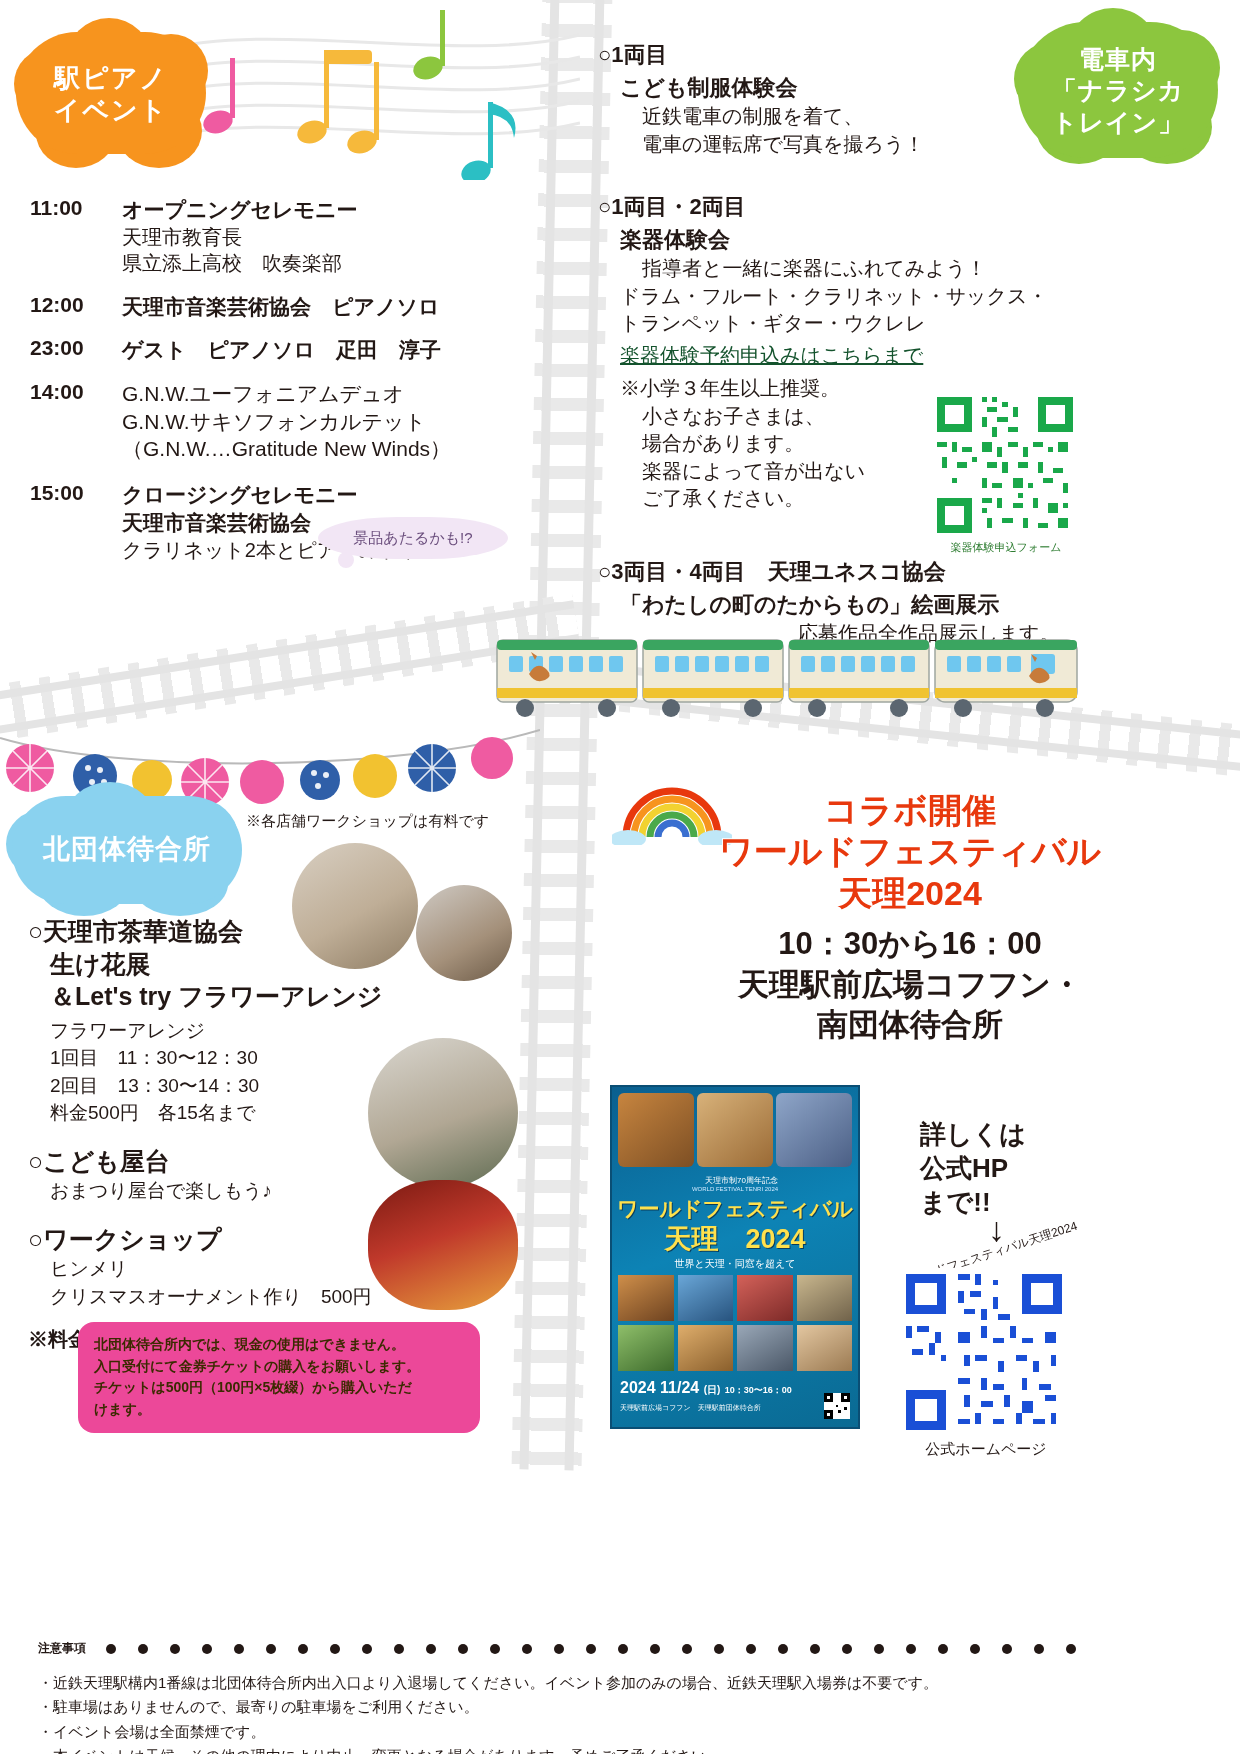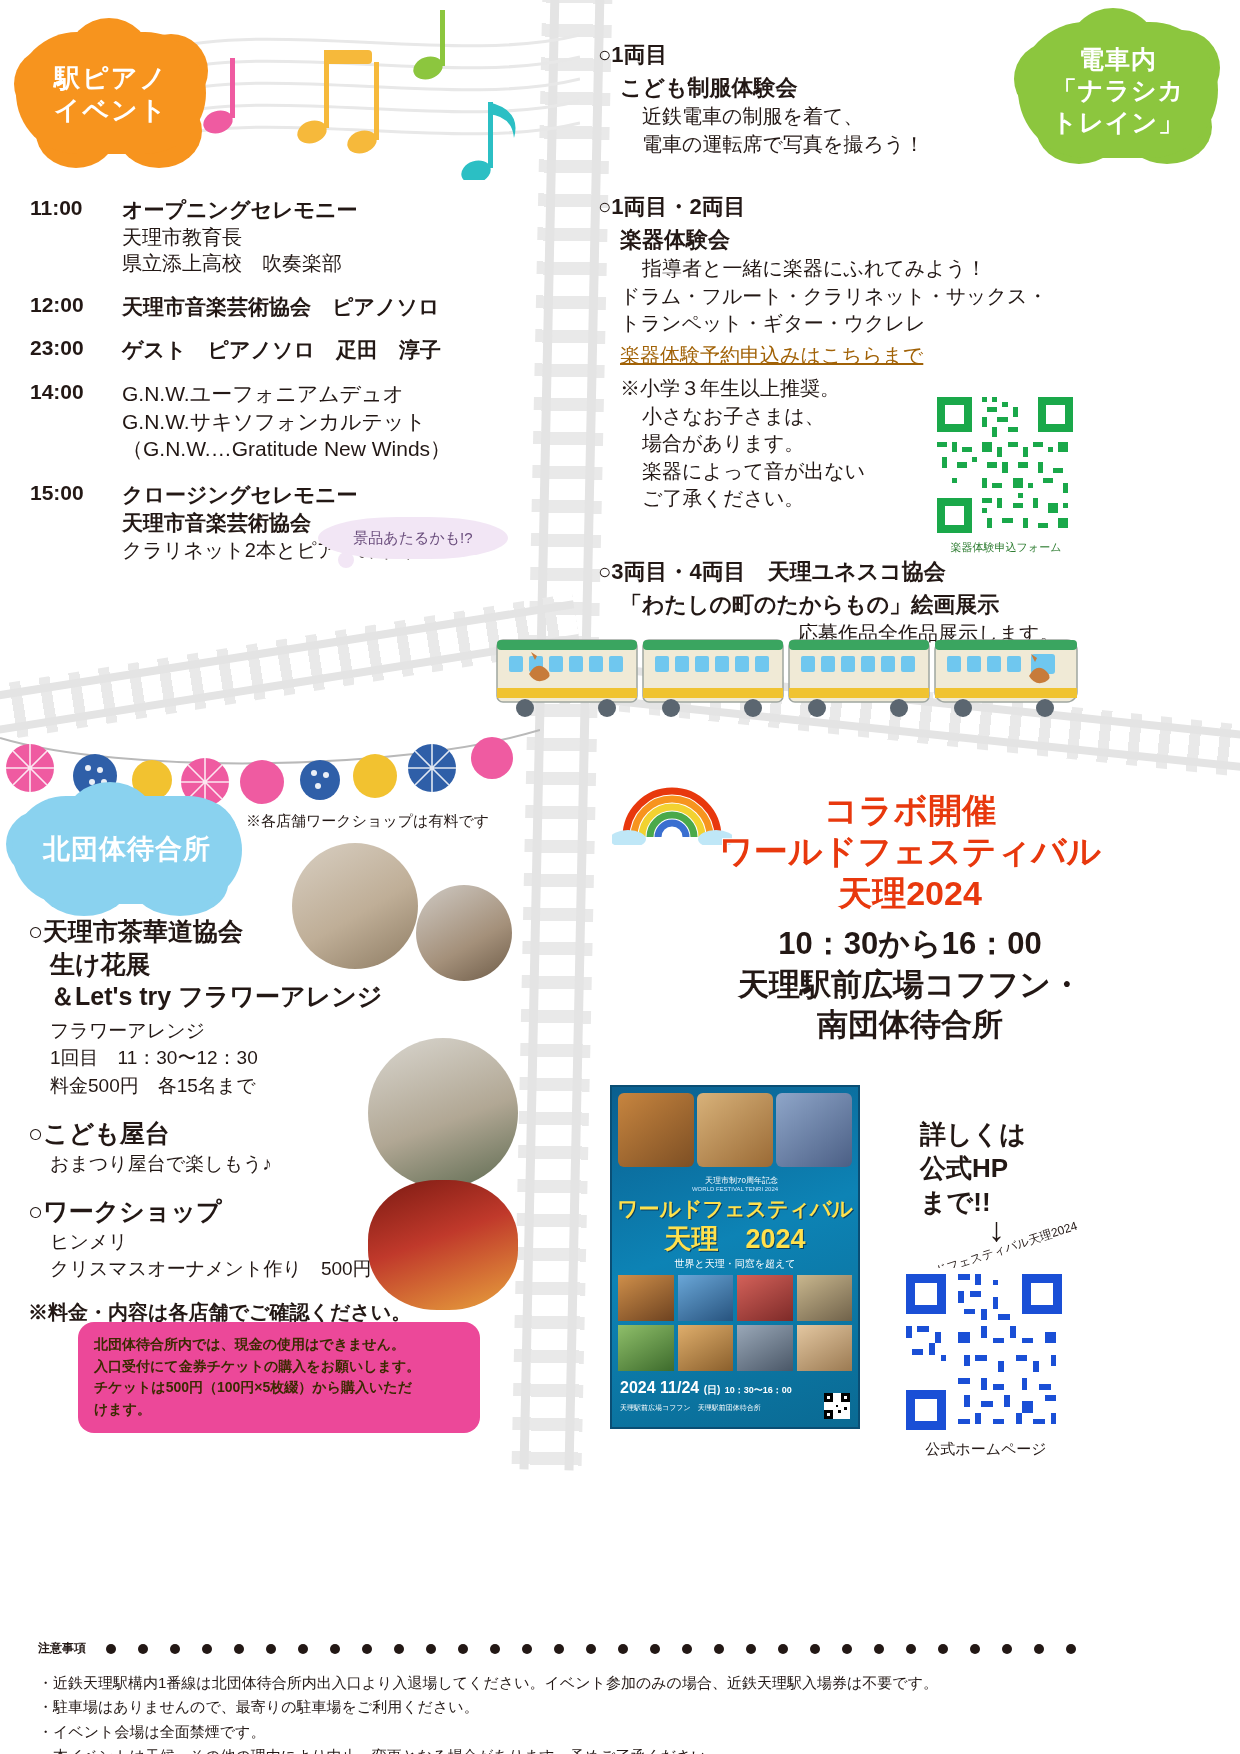--- a/index.html
+++ b/index.html
@@ -84,21 +84,21 @@
   }
   .quiz-bubble:after{content:"";position:absolute;left:20px;bottom:-9px;width:16px;height:16px;background:#f2e6f5;border-radius:50%;}
 
   
   #right-col{position:absolute;left:598px;top:40px;width:620px;}
   .car-block{margin-bottom:22px;}
   .car-head{font-size:22px;font-weight:bold;}
   .car-sub{font-size:22px;font-weight:bold;margin-left:22px;margin-top:3px;}
   .car-text{font-size:20px;line-height:1.38;margin-left:22px;}
   .car-text.indent{margin-left:44px;}
-  .link-line{font-size:20px;color:#a16207;text-decoration:underline;margin-left:22px;}
+  .link-line{font-size:20px;color:#14532d;text-decoration:underline;margin-left:22px;}
   .qr-caption{font-size:11px;color:#2f7d32;text-align:center;}
 
   
   #train-illustration{position:absolute;left:495px;top:630px;width:585px;height:110px;}
 
   
   #bunting{position:absolute;left:0px;top:718px;width:540px;height:90px;}
 
   
   #north-hall-section{position:absolute;left:28px;top:915px;width:500px;}
@@ -458,20 +458,21 @@
 
 <div class="nh-note abs" style="left:246px;top:812px;font-size:15px">※各店舗ワークショップは有料です</div>
 
 <div id="north-hall-section">
   <div>
     <div class="sec-head">○天理市茶華道協会</div>
     <div class="sec-head2">生け花展</div>
     <div class="sec-head2">＆Let's try フラワーアレンジ</div>
     <div class="sec-body" style="margin-top:4px">フラワーアレンジ</div>
     <div class="sec-body">1回目　11：30〜12：30</div>
+    <div class="sec-body">2回目　13：30〜14：30</div>
     <div class="sec-body">料金500円　各15名まで</div>
   </div>
 
   <div style="margin-top:18px">
     <div class="sec-head">○こども屋台</div>
     <div class="sec-body">おまつり屋台で楽しもう♪</div>
   </div>
 
   <div style="margin-top:18px">
     <div class="sec-head">○ワークショップ</div>

